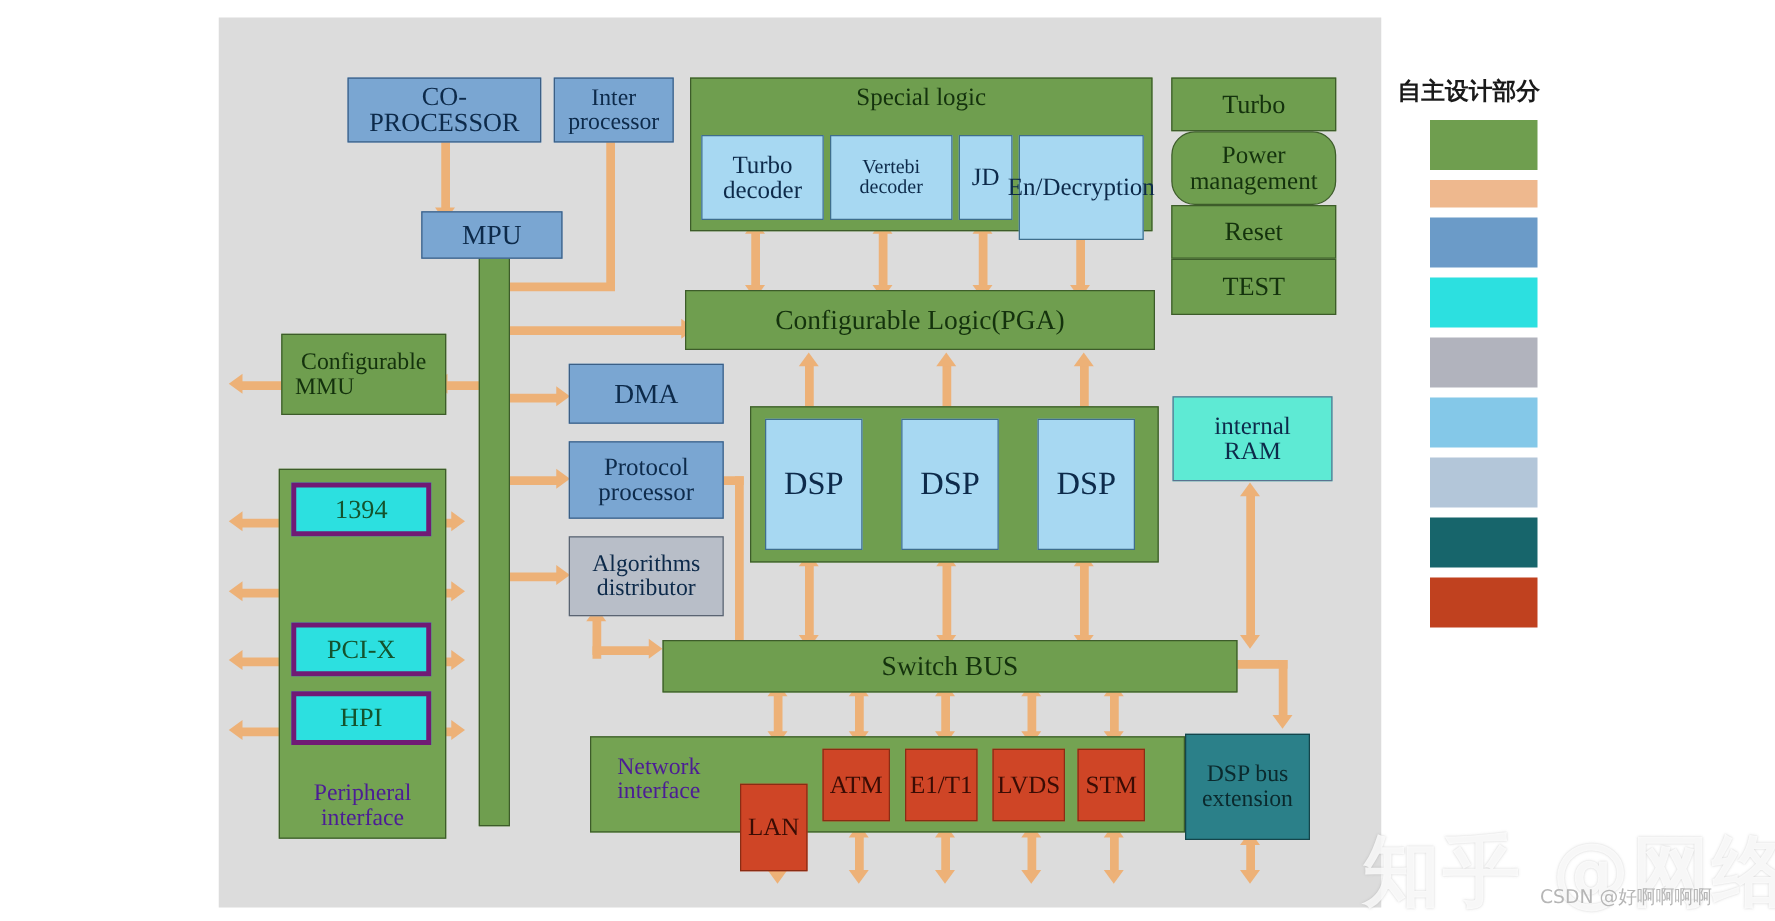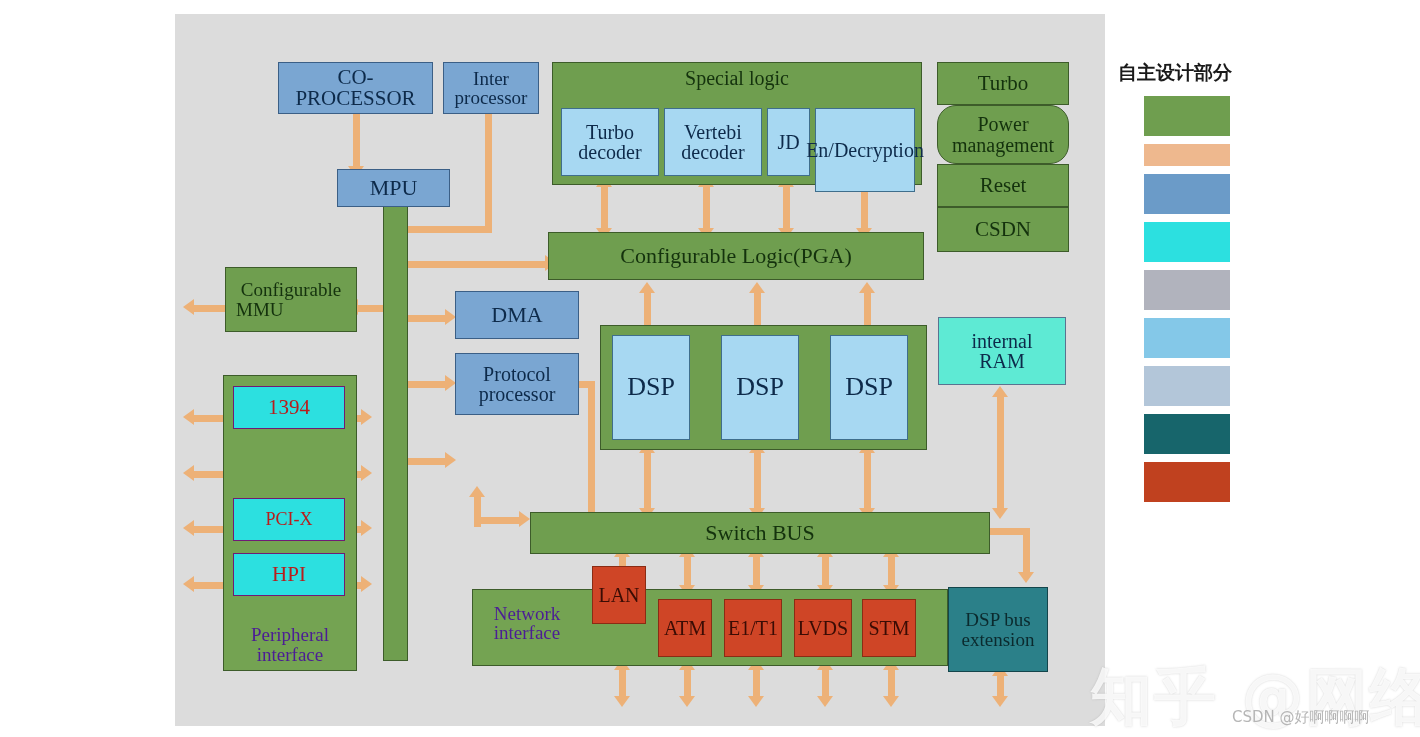--- a/index.html
+++ b/index.html
@@ -17,21 +17,21 @@
   }
 
   
   .bx{position:absolute;box-sizing:border-box;display:flex;align-items:center;
       justify-content:center;text-align:center;line-height:1.02;
       color:#0d2a4a;}
   .green{background:#6f9e4f;border:1px solid #3d5c2a;color:#14320d;}
   .greenlt{background:#74a352;border:1px solid #3d5c2a;color:#4c1d95;}
   .blue{background:#7aa6d2;border:1px solid #3b5f86;color:#0d2a4a;}
   .cyanlt{background:#a7d8f2;border:1px solid #3f6e8c;color:#0d2a4a;}
-  .cyan{background:#2ce0e0;border:1px solid #701a75;color:#b91c1c;}
+  .cyan{background:#2ce0e0;border:4px solid #701a75;color:#14532d;}
   .gray{background:#b8bec8;border:1px solid #5a6472;color:#0d2a4a;}
   .bluegray{background:#5eead4;border:1px solid #5a7390;color:#0d2a4a;}
   .teal{background:#2b8089;border:1px solid #14454b;color:#0b2a2e;}
   .red{background:#cf4526;border:1px solid #8a2c14;color:#3a0c04;}
 
   
   .vbus{position:absolute;background:#6f9e4f;border:1px solid #3d5c2a;}
 
   
   .ar{position:absolute;background:#edb177;}
@@ -253,21 +253,21 @@
     <span>MPU</span>
   </div>
 
   <div class="bx green" style="left:377px;top:48px;width:370px;height:123px;align-items:flex-start;justify-content:center;">
     <span style="font-size:20px;margin-top:5px;">Special logic</span>
   </div>
   <div class="bx cyanlt" style="left:386px;top:94px;width:98px;height:68px;flex-direction:column;font-size:20px;">
     <span>Turbo</span>
     <span>decoder</span>
   </div>
-  <div class="bx cyanlt" style="left:489px;top:94px;width:98px;height:68px;flex-direction:column;font-size:20px;">
+  <div class="bx cyanlt" style="left:489px;top:94px;width:98px;height:68px;flex-direction:column;font-size:16px;">
     <span>Vertebi</span>
     <span>decoder</span>
   </div>
   <div class="bx cyanlt" style="left:592px;top:94px;width:43px;height:68px;font-size:20px;">
     <span>JD</span>
   </div>
   <div class="bx cyanlt" style="left:640px;top:94px;width:100px;height:84px;flex-direction:row;font-size:20px;">
     <span>En/</span>
     <span>Decryption</span>
   </div>
@@ -276,53 +276,57 @@
     <span>Turbo</span>
   </div>
   <div class="bx green" style="left:762px;top:91px;width:132px;height:59px;flex-direction:column;font-size:20px;border-radius:19px;">
     <span>Power</span>
     <span>management</span>
   </div>
   <div class="bx green" style="left:762px;top:150px;width:132px;height:43px;font-size:21px;">
     <span>Reset</span>
   </div>
   <div class="bx green" style="left:762px;top:193px;width:132px;height:45px;font-size:21px;">
-    <span>CSDN</span>
+    <span>TEST</span>
   </div>
 
   <div class="bx green" style="left:373px;top:218px;width:376px;height:48px;font-size:22px;">
     <span>Configurable Logic(PGA)</span>
   </div>
 
   <div class="bx green" style="left:50px;top:253px;width:132px;height:65px;flex-direction:column;font-size:19px;">
     <span>Configurable</span>
     <span style="align-self:flex-start;margin-left:10px;">MMU</span>
   </div>
 
   <div class="bx greenlt" style="left:48px;top:361px;width:134px;height:296px;flex-direction:column;
               align-items:center;justify-content:flex-end;font-size:19px;padding-bottom:6px;">
     <span>Peripheral</span>
     <span>interface</span>
   </div>
   <div class="bx cyan" style="left:58px;top:372px;width:112px;height:43px;font-size:21px;">
     <span>1394</span>
   </div>
-  <div class="bx cyan" style="left:58px;top:484px;width:112px;height:43px;font-size:18px;">
+  <div class="bx cyan" style="left:58px;top:484px;width:112px;height:43px;font-size:21px;">
     <span>PCI-X</span>
   </div>
   <div class="bx cyan" style="left:58px;top:539px;width:112px;height:43px;font-size:21px;">
     <span>HPI</span>
   </div>
 
   <div class="bx blue" style="left:280px;top:277px;width:124px;height:48px;font-size:22px;">
     <span>DMA</span>
   </div>
   <div class="bx blue" style="left:280px;top:339px;width:124px;height:62px;flex-direction:column;font-size:20px;">
     <span>Protocol</span>
     <span>processor</span>
+  </div>
+  <div class="bx gray" style="left:280px;top:415px;width:124px;height:64px;flex-direction:column;font-size:19px;">
+    <span>Algorithms</span>
+    <span>distributor</span>
   </div>
 
   <div class="bx green" style="left:425px;top:311px;width:327px;height:125px;"></div>
   <div class="bx cyanlt" style="left:437px;top:321px;width:78px;height:105px;font-size:26px;">
     <span>DSP</span>
   </div>
   <div class="bx cyanlt" style="left:546px;top:321px;width:78px;height:105px;font-size:26px;">
     <span>DSP</span>
   </div>
   <div class="bx cyanlt" style="left:655px;top:321px;width:78px;height:105px;font-size:26px;">
@@ -337,21 +341,21 @@
   <div class="bx green" style="left:355px;top:498px;width:460px;height:42px;font-size:22px;">
     <span>Switch BUS</span>
   </div>
 
   <div class="bx greenlt" style="left:297px;top:575px;width:476px;height:77px;
               align-items:center;justify-content:flex-start;flex-direction:column;
               padding-top:14px;font-size:19px;">
     <span style="margin-left:-366px;">Network</span>
     <span style="margin-left:-366px;">interface</span>
   </div>
-  <div class="bx red" style="left:417px;top:552px;width:54px;height:58px;font-size:20px;">
+  <div class="bx red" style="left:417px;top:613px;width:54px;height:70px;font-size:20px;">
     <span>LAN</span>
   </div>
   <div class="bx red" style="left:483px;top:585px;width:54px;height:58px;font-size:20px;">
     <span>ATM</span>
   </div>
   <div class="bx red" style="left:549px;top:585px;width:58px;height:58px;font-size:20px;">
     <span>E1/T1</span>
   </div>
   <div class="bx red" style="left:619px;top:585px;width:58px;height:58px;font-size:20px;">
     <span>LVDS</span>

